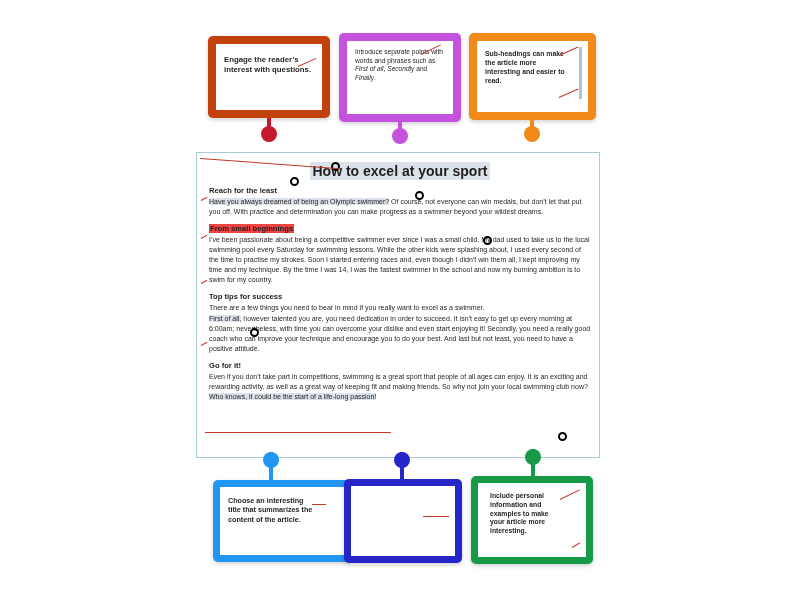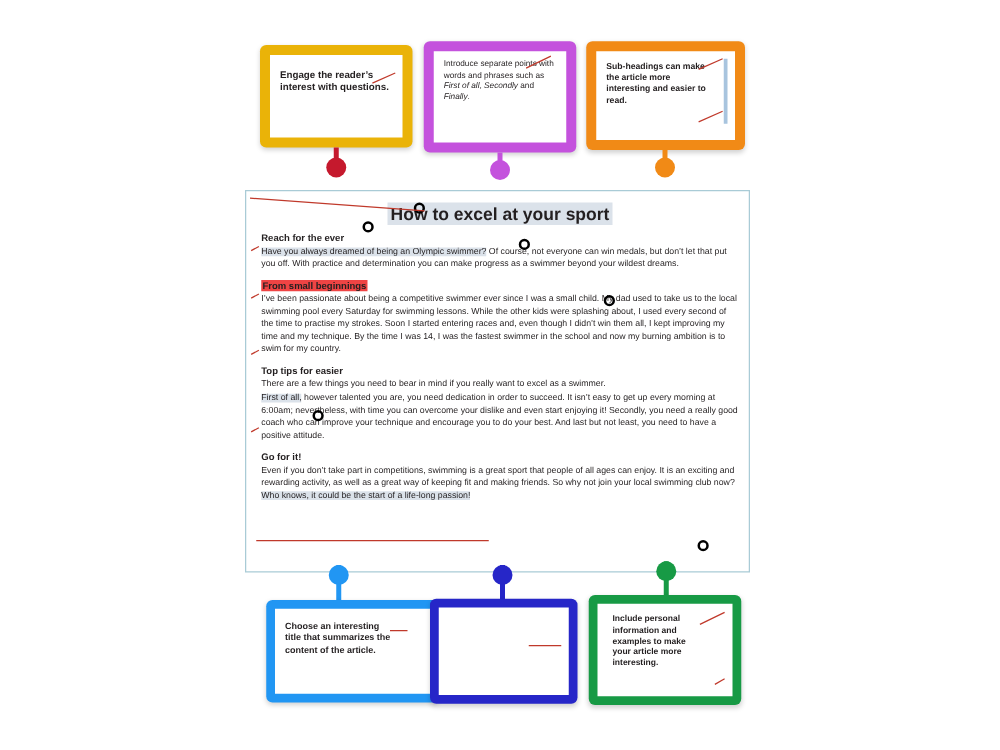--- a/index.html
+++ b/index.html
@@ -49,21 +49,21 @@
   
   .tick{position:absolute;background:#c0392b;height:1.3px;width:7px;
         transform:rotate(-28deg);transform-origin:0 50%;}
   .strokeline{position:absolute;background:#c0392b;height:1.2px;transform-origin:0 50%;}
 </style>
 </head>
 <body>
 
 <div class="stage">
 
-  <div class="card" style="left:208px;top:36px;width:122px;height:82px;background:#eab308;padding:8px;">
+  <div class="card" style="left:208px;top:36px;width:122px;height:82px;background:#c2410c;padding:8px;">
     <div class="card-inner" style="margin:8px;">
       <div class="card-text" style="left:8px;top:11px;width:92px;font-size:7.8px;font-weight:bold;">Engage the reader’s interest with questions.</div>
       <div class="ann" style="left:82px;top:22px;width:20px;transform:rotate(-24deg);"></div>
     </div>
   </div>
   <div class="pin" style="left:261px;top:118px;width:16px;height:22px;">
     <div class="stem" style="background:#c5192d;"></div>
     <div class="head" style="background:#c5192d;top:8px;"></div>
   </div>
 
@@ -91,31 +91,31 @@
     <div class="head" style="background:#f18a16;top:6px;"></div>
   </div>
 
   <div id="doc">
     <div class="page">
 
       <div class="doc-title">
         <span>How to excel at your sport</span>
       </div>
 
-      <div class="h2">Reach for the ever</div>
+      <div class="h2">Reach for the least</div>
       <div class="p">
         <span class="hl">Have you always dreamed of being an Olympic swimmer?</span><span> Of course, not everyone can win medals, but don’t let that put you off. With practice and determination you can make progress as a swimmer beyond your wildest dreams.</span>
       </div>
 
       <div class="h2 hl">
         <span>From small beginnings</span>
       </div>
       <div class="p">I’ve been passionate about being a competitive swimmer ever since I was a small child. My dad used to take us to the local swimming pool every Saturday for swimming lessons. While the other kids were splashing about, I used every second of the time to practise my strokes. Soon I started entering races and, even though I didn’t win them all, I kept improving my time and my technique. By the time I was 14, I was the fastest swimmer in the school and now my burning ambition is to swim for my country.</div>
 
-      <div class="h2">Top tips for easier</div>
+      <div class="h2">Top tips for success</div>
       <div class="p" id="tips-lead">There are a few things you need to bear in mind if you really want to excel as a swimmer.</div>
       <div class="p">
         <span class="hl">First of all,</span><span> however talented you are, you need dedication in order to succeed. It isn’t easy to get up every morning at 6:00am; nevertheless, with time you can overcome your dislike and even start enjoying it! Secondly, you need a really good coach who can improve your technique and encourage you to do your best. And last but not least, you need to have a positive attitude.</span>
       </div>
 
       <div class="h2">Go for it!</div>
       <div class="p">
         <span>Even if you don’t take part in competitions, swimming is a great sport that people of all ages can enjoy. It is an exciting and rewarding activity, as well as a great way of keeping fit and making friends. So why not join your local swimming club now? </span><span class="hl">Who knows, it could be the start of a life-long passion!</span>
       </div>
     </div>

